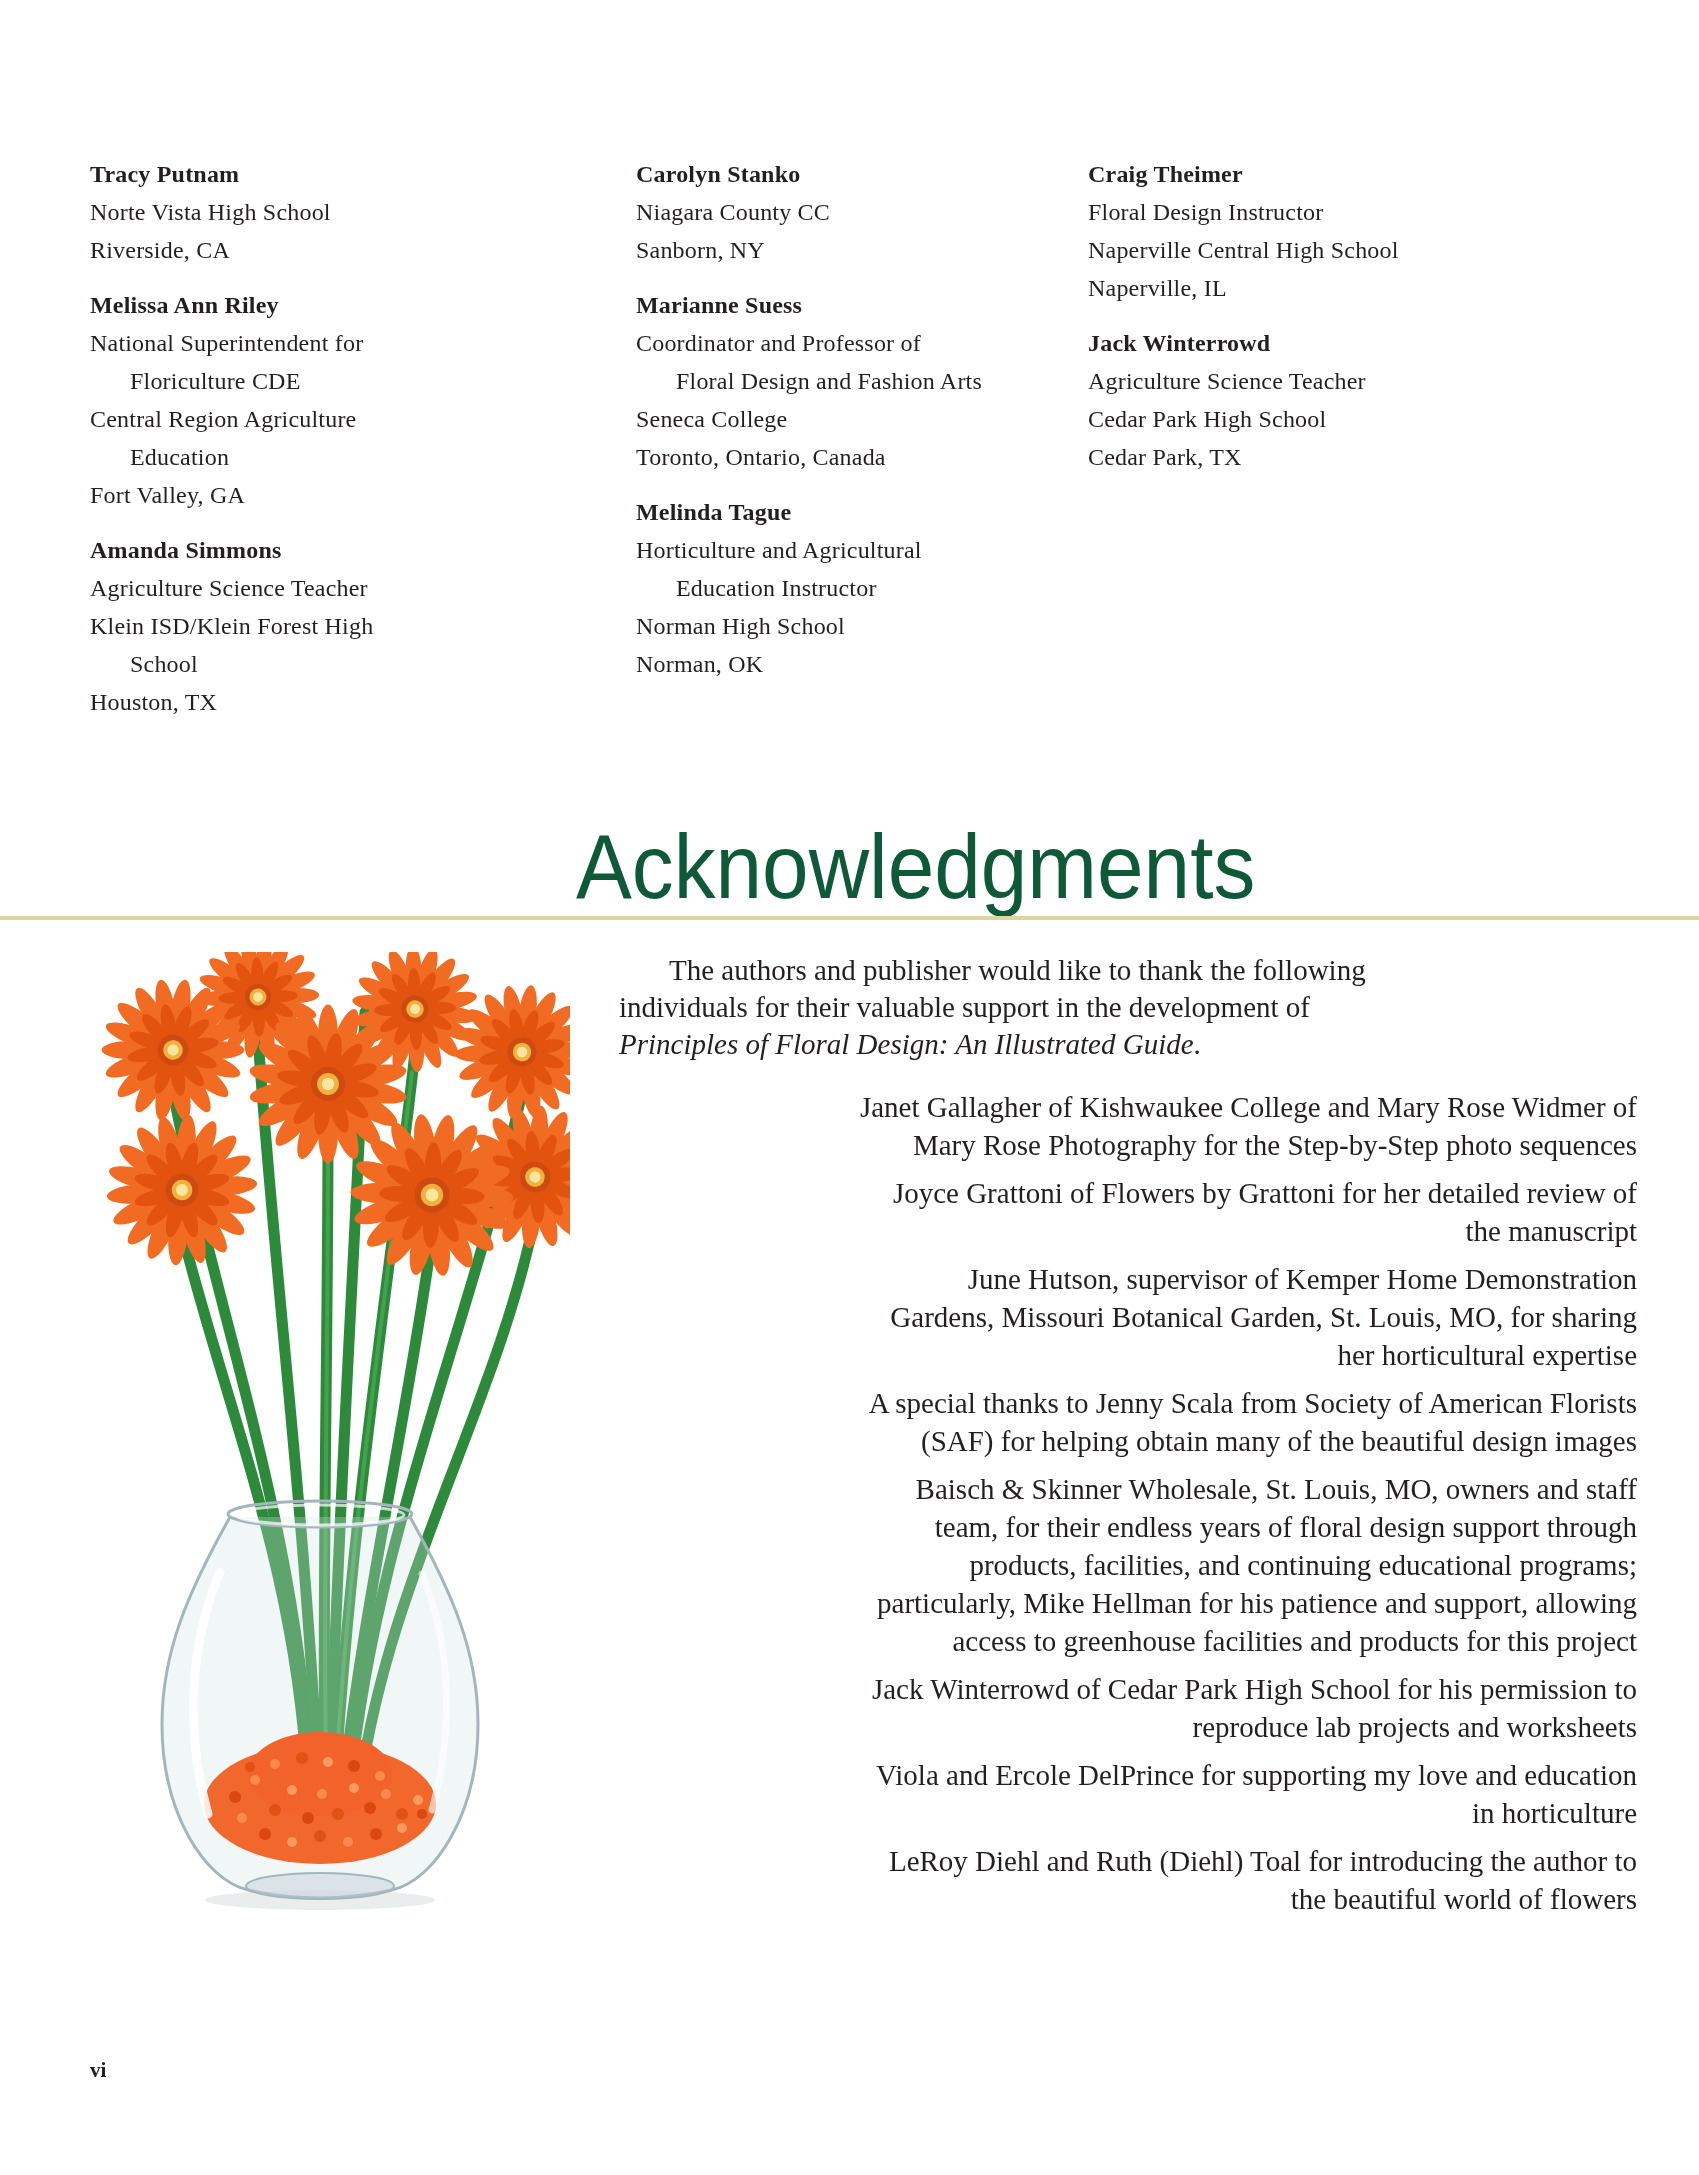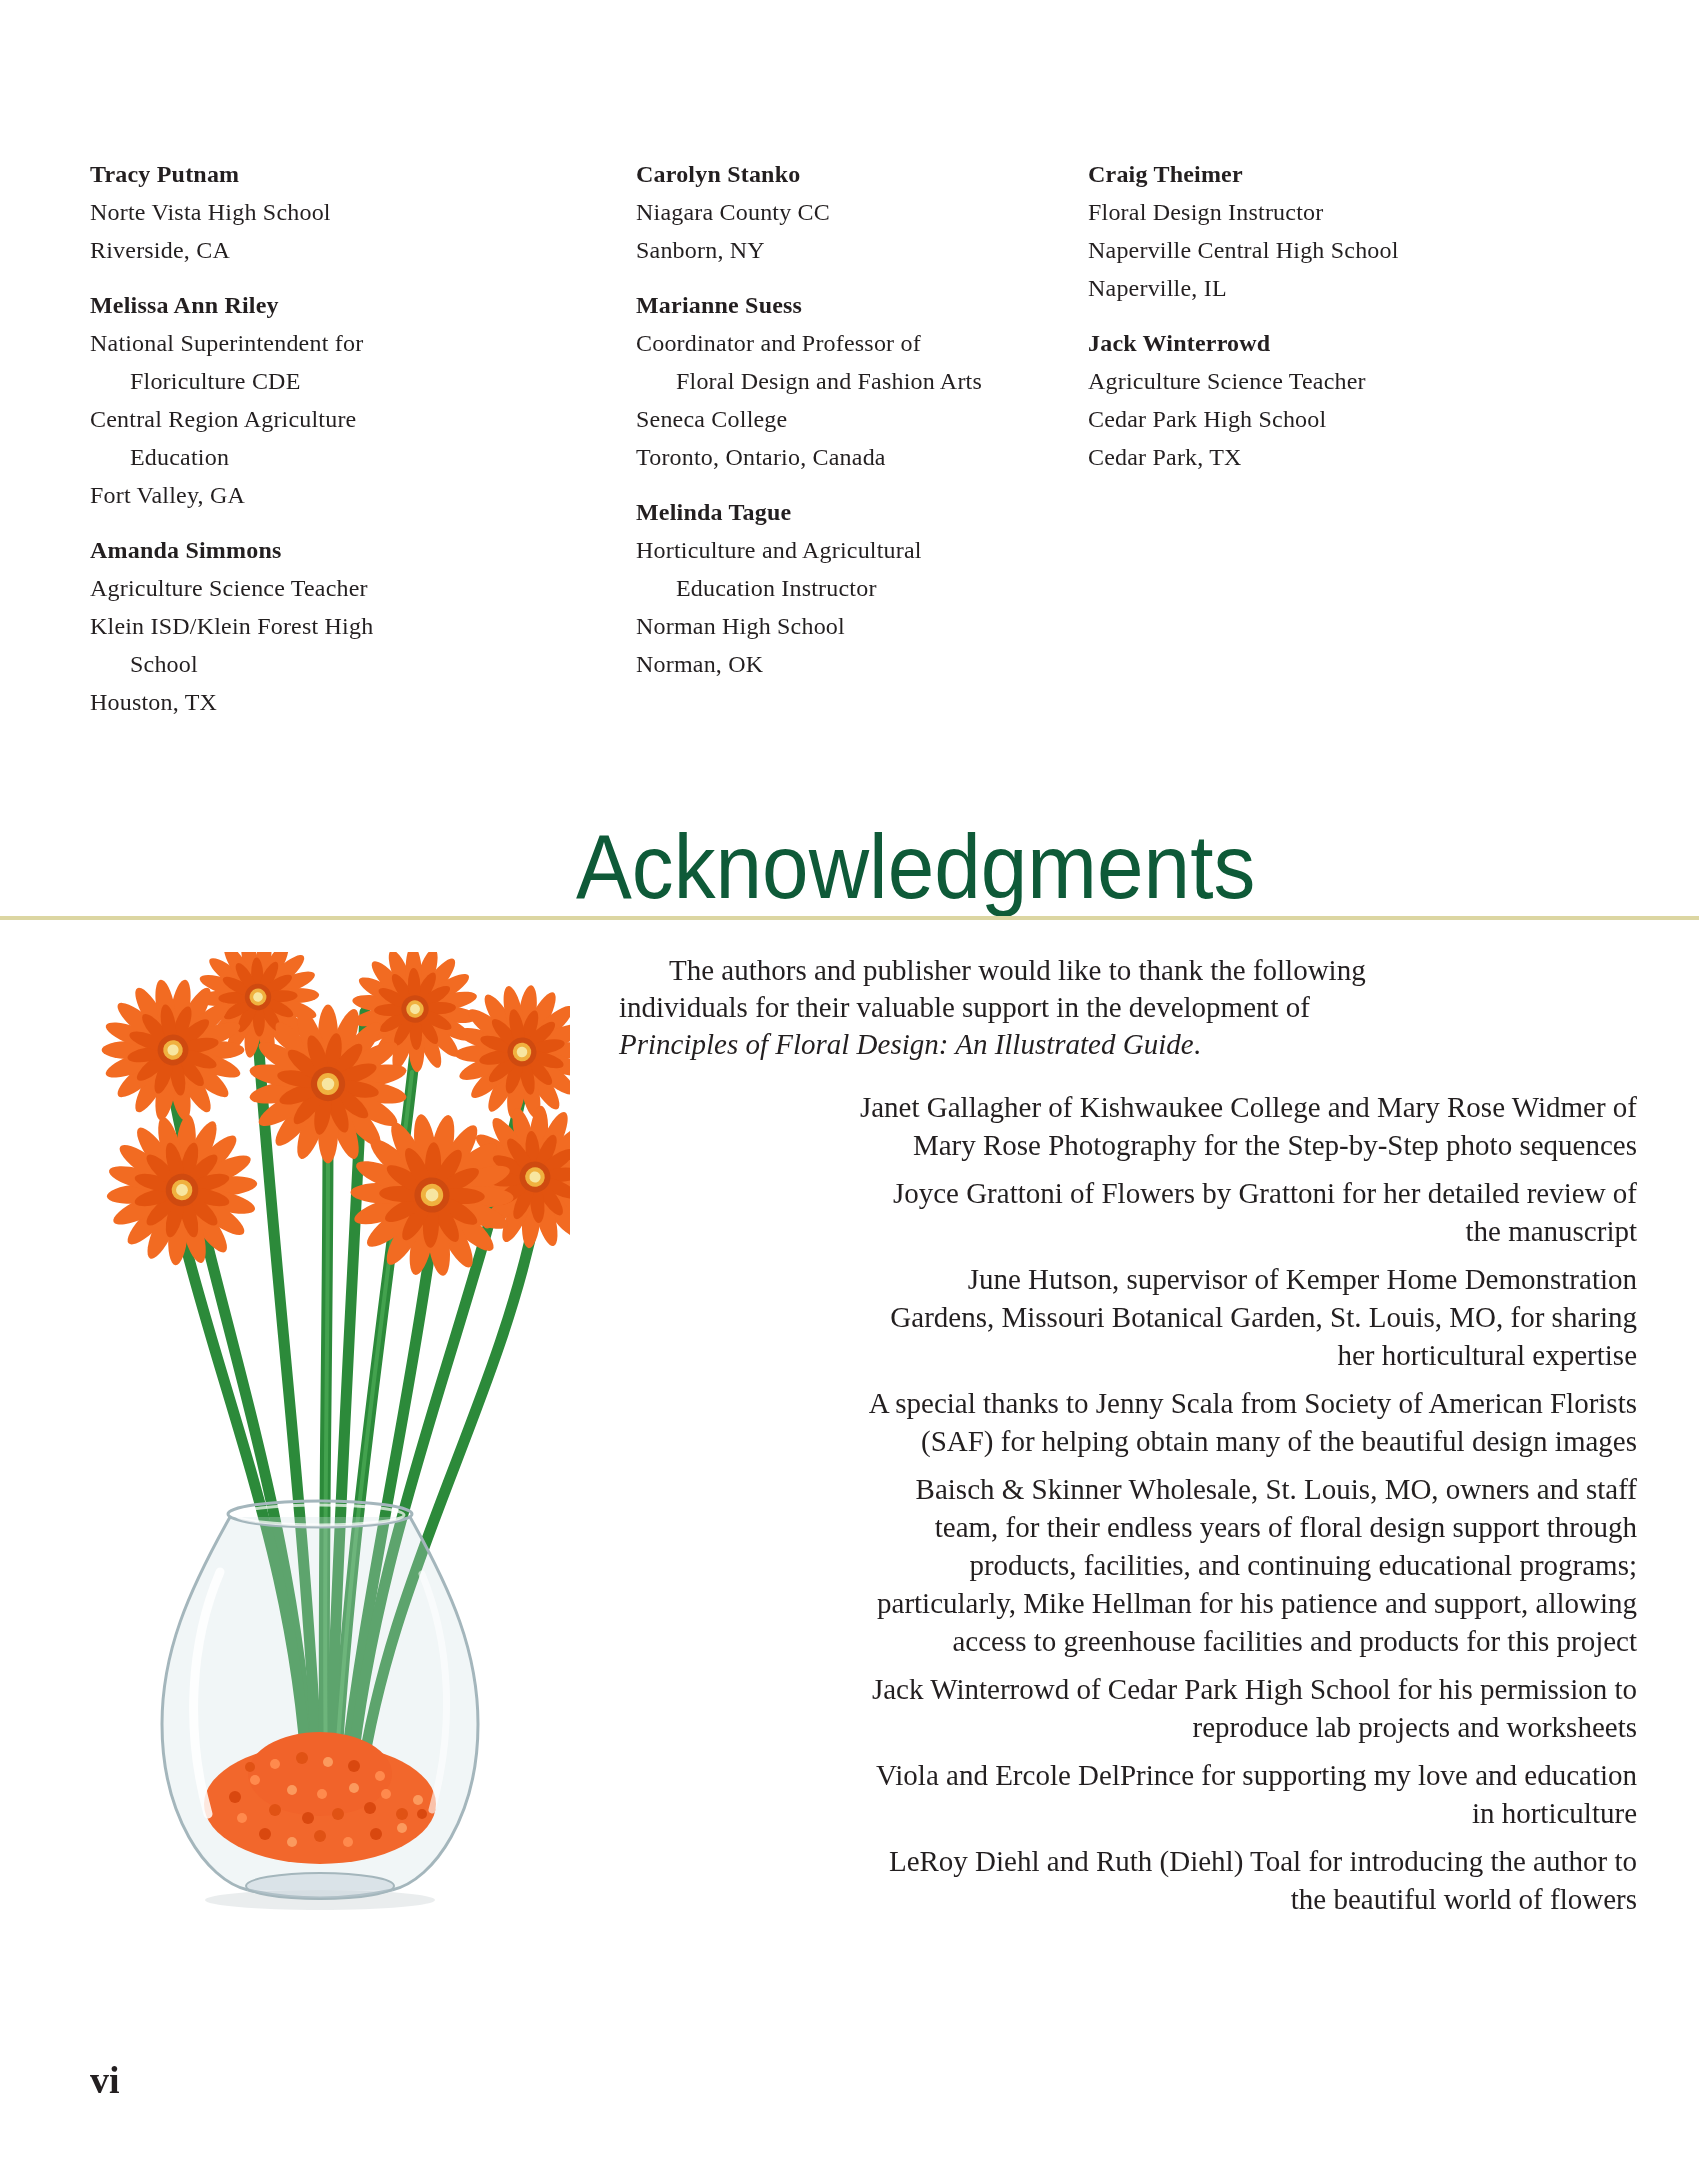--- a/index.html
+++ b/index.html
@@ -28,21 +28,21 @@
   #rule { position:absolute; left:0; top:916px; width:1699px; height:4px; background:#dcd6a2; }
   
   #intro { position:absolute; left:578px; top:952px; width:1060px; font-size:29px; line-height:37px;margin-left:41px; }
   #intro .ln.l1 { text-indent:50px; }
   .italic { font-style:italic; }
   
   #acklist { position:absolute; left:637px; top:1088px; width:1000px; font-size:29px; line-height:38px; }
   .ack-item { margin-bottom:10px;text-align:right; }
   .ack-item .cont { padding-left:41px; }
   
-  #pagenum { position:absolute; left:90px; top:2058px; font-size:38px; font-weight:bold; }
+  #pagenum { position:absolute; left:90px; top:2058px; font-size:21px; font-weight:bold; }
   
   #figure { position:absolute; left:70px; top:952px; width:500px; height:965px; }
 </style>
 </head>
 <body>
 
 <div id="col1" class="col">
   <div class="entry">
     <div class="nm">Tracy Putnam</div>
     <div class="ln">Norte Vista High School</div>

